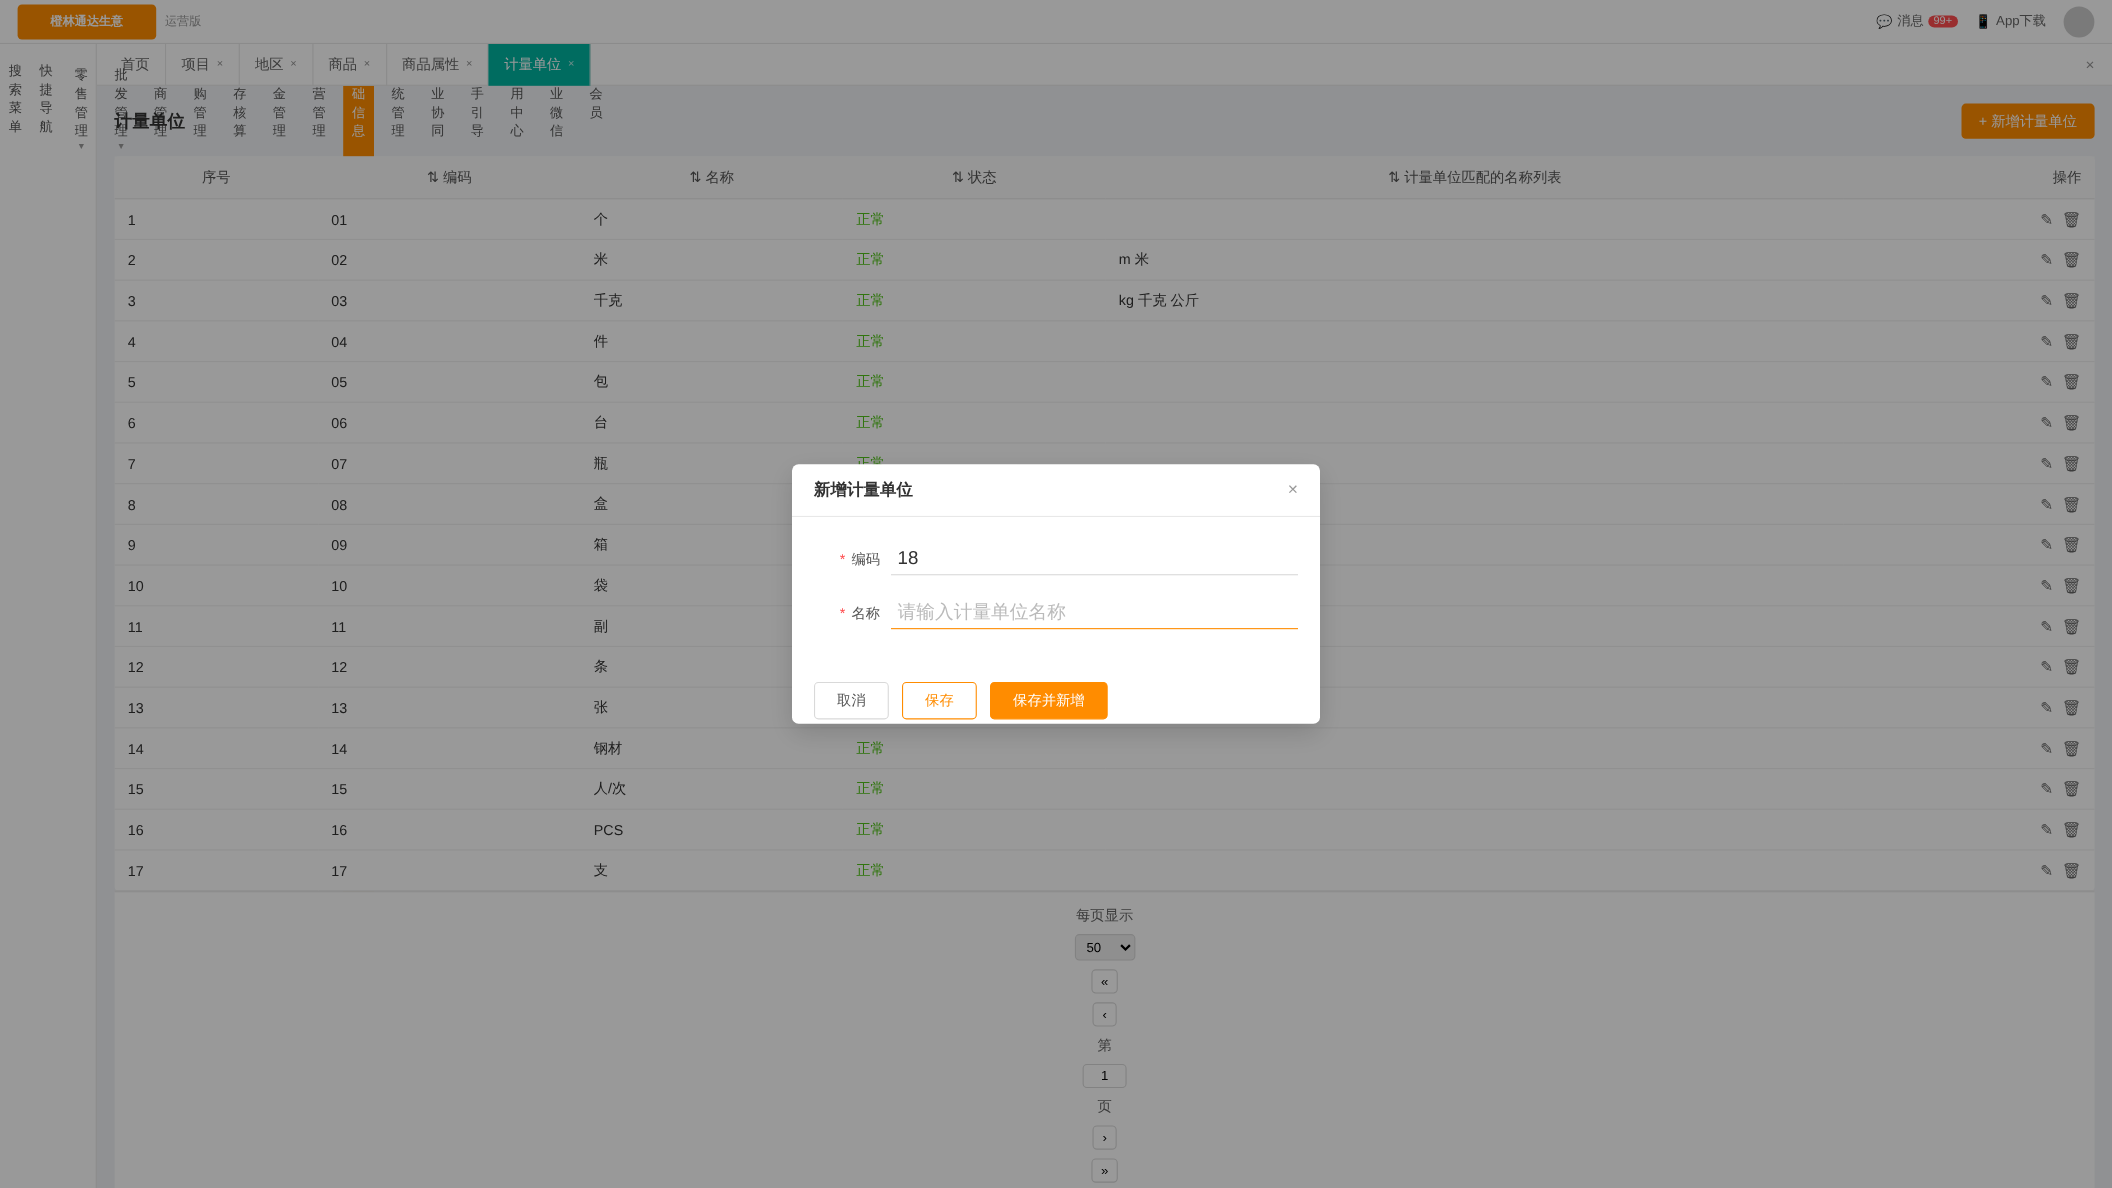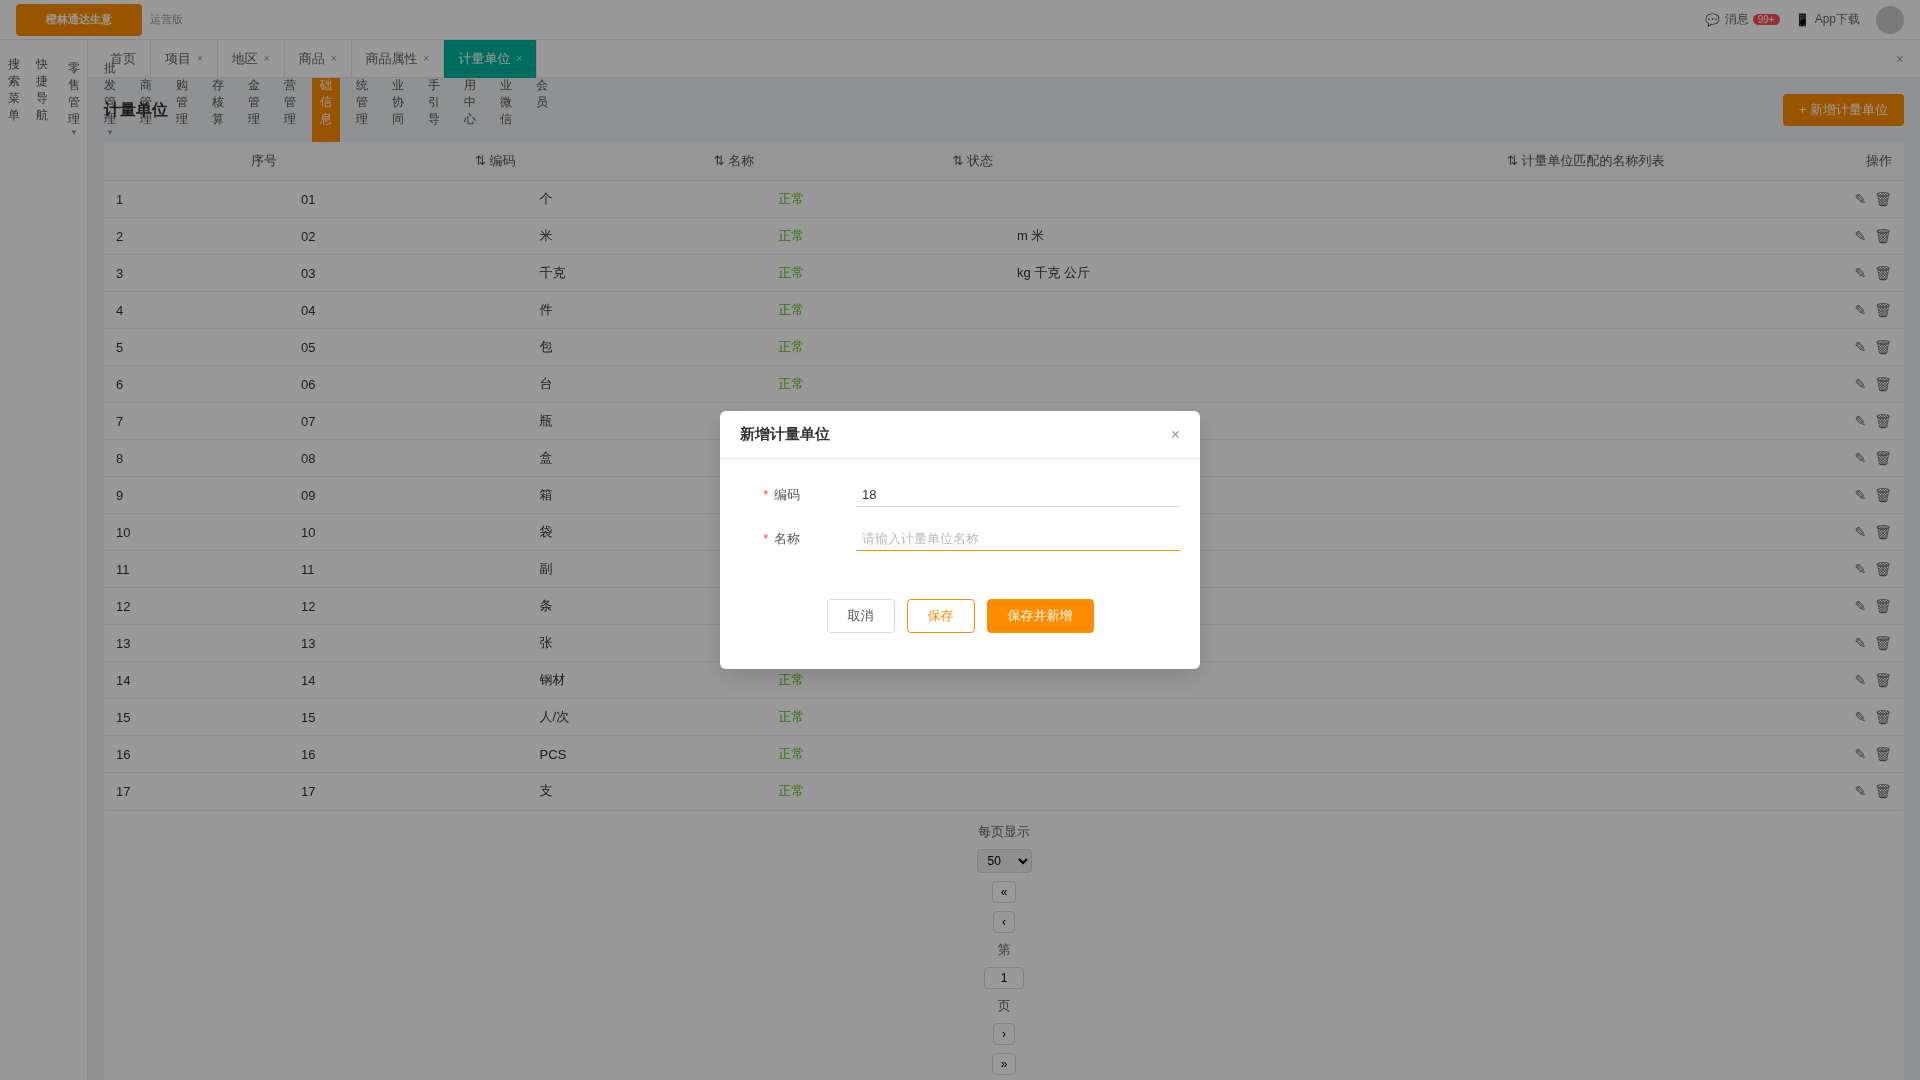--- a/index.html
+++ b/index.html
@@ -36,21 +36,21 @@
 
     
     .content { flex: 1; padding: 16px; overflow-y: auto; position: relative; }
     .page-title { font-size: 16px; font-weight: bold; color: #333; margin-bottom: 16px; display: flex; align-items: center; justify-content: space-between; }
     .add-btn { background: #ff8c00; color: #fff; border: none; padding: 7px 16px; border-radius: 4px; cursor: pointer; font-size: 13px; }
 
     
     .table-wrap { background: #fff; border-radius: 4px; }
     table { width: 100%; border-collapse: collapse; }
     thead tr { background: #fafafa; }
-    th { padding: 10px 12px; text-align: right; font-weight: 500; color: #555; border-bottom: 1px solid #e8e8e8; font-size: 13px; white-space: nowrap; }
+    th { padding: 10px 12px; text-align: center; font-weight: 500; color: #555; border-bottom: 1px solid #e8e8e8; font-size: 13px; white-space: nowrap; }
     td { padding: 9px 12px; border-bottom: 1px solid #f0f0f0; color: #333; font-size: 13px; }
     .status-normal { color: #52c41a; }
     .action-icons { display: flex; gap: 8px; }
     .action-icon { color: #666; cursor: pointer; font-size: 14px; }
 
     
     .pagination { display: flex; align-items: center; justify-content: flex-end; padding: 12px 16px; background: #fff; border-top: 1px solid #e8e8e8; gap: 8px; font-size: 13px; color: #666; flex-direction: column; }
     .page-select { border: 1px solid #d9d9d9; border-radius: 4px; padding: 3px 6px; font-size: 12px; }
     .page-btn { border: 1px solid #d9d9d9; border-radius: 4px; padding: 3px 8px; cursor: pointer; background: #fff; font-size: 12px; }
     .page-btn:disabled { opacity: 0.5; }
@@ -61,24 +61,24 @@
 
     
     .modal { background: #fff; border-radius: 6px; width: 480px; box-shadow: 0 8px 24px rgba(0,0,0,0.15); z-index: 101; }
     .modal-header { padding: 14px 20px; border-bottom: 1px solid #e8e8e8; display: flex; align-items: center; justify-content: space-between; }
     .modal-title { font-size: 15px; font-weight: bold; color: #333; }
     .modal-close { color: #999; cursor: pointer; font-size: 16px; line-height: 1; }
     .modal-body { padding: 24px 20px 16px; }
     .form-item { display: flex; align-items: center; margin-bottom: 20px; }
     .form-label { width: 70px; text-align: right; font-size: 13px; color: #555; padding-right: 10px; }
     .form-label .required { color: #ff4d4f; margin-right: 2px; }
-    .form-input { flex: 1; border: none; border-bottom: 1px solid #d9d9d9; padding: 4px 6px; font-size: 13px; outline: none; color: #333; margin-left: 46px; }
+    .form-input { flex: 1; border: none; border-bottom: 1px solid #d9d9d9; padding: 4px 6px; font-size: 17px; outline: none; color: #333; }
     .form-input.active-border { border-bottom-color: #ff8c00; }
     .form-input::placeholder { color: #bbb; }
-    .modal-footer { padding: 12px 20px 36px; display: flex; align-items: center; justify-content: center; gap: 12px; }
+    .modal-footer { padding: 12px 20px 4px; display: flex; align-items: center; gap: 12px; }
     .btn-cancel { border: 1px solid #d9d9d9; background: #fff; color: #555; padding: 7px 20px; border-radius: 4px; cursor: pointer; font-size: 13px; }
     .btn-save { border: 1px solid #ff8c00; background: #fff; color: #ff8c00; padding: 7px 20px; border-radius: 4px; cursor: pointer; font-size: 13px; }
     .btn-save-new { background: #ff8c00; color: #fff; border: 1px solid #ff8c00; padding: 7px 20px; border-radius: 4px; cursor: pointer; font-size: 13px; }
 
     .search-menu { padding: 8px; font-size: 12px; color: #555; cursor: pointer; }
     .quick-nav { padding: 8px; font-size: 12px; color: #555; cursor: pointer; text-align: center; }
   </style>
 </head>
 <body>
 

